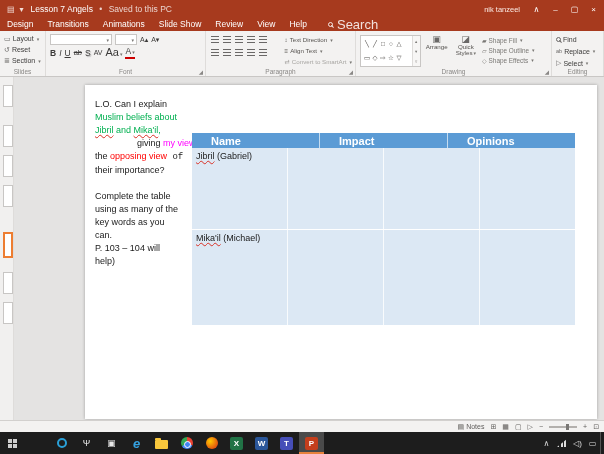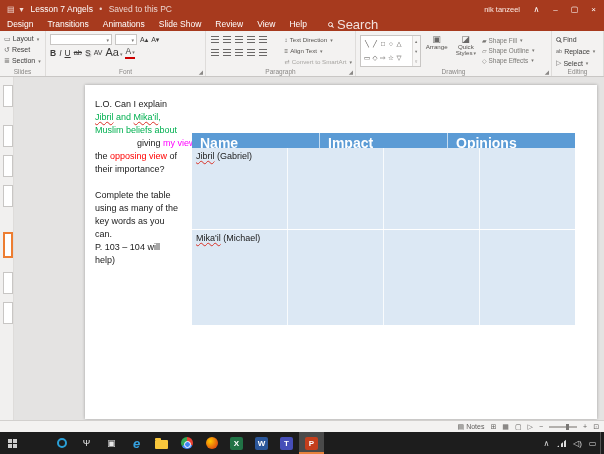--- a/index.html
+++ b/index.html
@@ -78,21 +78,21 @@
   
   .canvas { position:absolute; left:14px; top:77px; right:0; height:343px; background:#e4e3e2; }
   .slide { position:absolute; left:71px; top:8px; width:512px; height:334px; background:#fff; box-shadow:0 0 3px rgba(0,0,0,.3); }
 
   .lo { position:absolute; left:10px; top:13px; width:102px; font-size:9px; line-height:13px; color:#1a1a1a; }
   .lo-line { white-space:nowrap; }
   .sp { text-decoration:underline; text-decoration-style:wavy; text-decoration-color:#d93025; text-decoration-thickness:1px; text-underline-offset:1px; }
 
   .ptable { position:absolute; left:107px; top:48px; width:383px; height:192px; display:flex; flex-direction:column; }
   .thead { display:flex; height:15px; }
-  .th { flex:1; background:#5b9bd5; color:#fff; font-weight:bold; font-size:14px; padding:2px 0 0 8px; border-right:1px solid rgba(255,255,255,.65); }
+  .th { flex:1; background:#5b9bd5; color:#fff; font-weight:bold; font-size:11px; padding:2px 0 0 19px; border-right:1px solid rgba(255,255,255,.65); }
   .th:last-child { border-right:none; }
   .tbody { flex:1; display:flex; flex-direction:column; }
   .tr { display:flex; border-bottom:1px solid rgba(255,255,255,.9); }
   .tr-first { height:82px; }
   .tr:last-child { flex:1; border-bottom:none; }
   .td { flex:1; background:#dce8f4; border-right:1px solid rgba(255,255,255,.8); padding:3px 4px; font-size:9px; color:#1a1a1a; }
   .td:last-child { border-right:none; }
 
   
   .statusbar { position:absolute; left:0; right:0; top:420px; height:12px; background:#f3f2f1; border-top:1px solid #d2d0ce; display:flex; align-items:center; font-size:7px; color:#605e5c; padding:0 5px; }
@@ -307,24 +307,24 @@
       <div class="thumb" style="top: 108px;"></div>
       <div class="thumb sel" style="top: 155px;"></div>
       <div class="thumb" style="top: 195px;"></div>
       <div class="thumb" style="top: 225px;"></div>
     </div>
 
   <div class="canvas">
     <div class="slide">
       <div class="lo">
           <div class="lo-line"><span style="color: rgb(26, 26, 26);">L.O. Can I explain</span></div>
+          <div class="lo-line"><span style="color: rgb(0, 176, 80);">Muslim beliefs about</span></div>
           <div class="lo-line"><span class="sp" style="color: rgb(0, 176, 80);">Jibril</span><span style="color: rgb(0, 176, 80);"> and </span><span class="sp" style="color: rgb(0, 176, 80);">Mika'il</span><span style="color: rgb(0, 176, 80);">,</span></div>
-          <div class="lo-line"><span style="color: rgb(0, 176, 80);">Muslim beliefs about</span></div>
           <div class="lo-line"><span style="color: rgb(26, 26, 26); padding-left: 42px;">giving </span><span style="color: rgb(255, 0, 255);">my view</span><span style="color: rgb(26, 26, 26);"> and</span></div>
-          <div class="lo-line"><span style="color: rgb(26, 26, 26);">the </span><span style="color: rgb(255, 0, 0);">opposing view</span><span style="color: rgb(26, 26, 26);"> of</span></div>
+          <div class="lo-line"><span style="color: rgb(26, 26, 26);">the </span><span style="color: rgb(255, 0, 0);">opposing view</span><span style="color: rgb(26, 26, 26); font-family: Liberation Mono, monospace;"> of</span></div>
           <div class="lo-line"><span style="color: rgb(26, 26, 26);">their importance?</span></div>
           <div class="lo-line">&nbsp;</div>
           <div class="lo-line"><span style="color: rgb(26, 26, 26); text-align: right;">Complete the table</span></div>
           <div class="lo-line"><span style="color: rgb(26, 26, 26);">using as many of the</span></div>
           <div class="lo-line"><span style="color: rgb(26, 26, 26);">key words as you</span></div>
           <div class="lo-line"><span style="color: rgb(26, 26, 26);">can.</span></div>
           <div class="lo-line"><span style="color: rgb(26, 26, 26);">P. 103 – 104 will</span></div>
           <div class="lo-line"><span style="color: rgb(26, 26, 26);">help)</span></div>
         </div>
       <div class="ptable">

